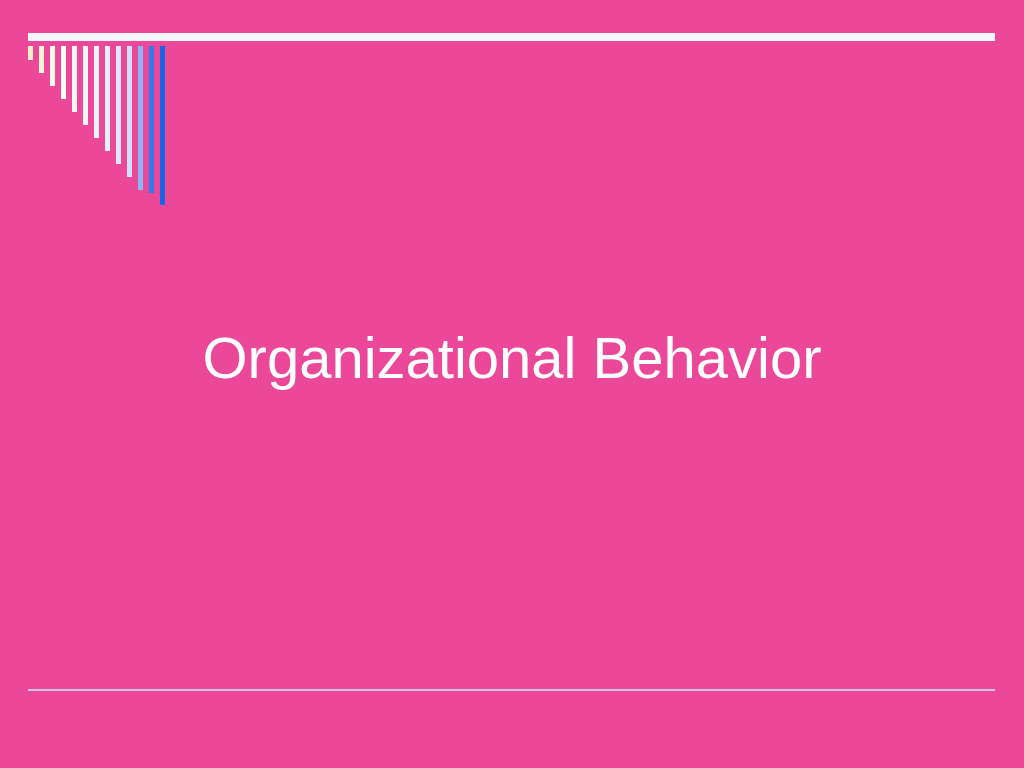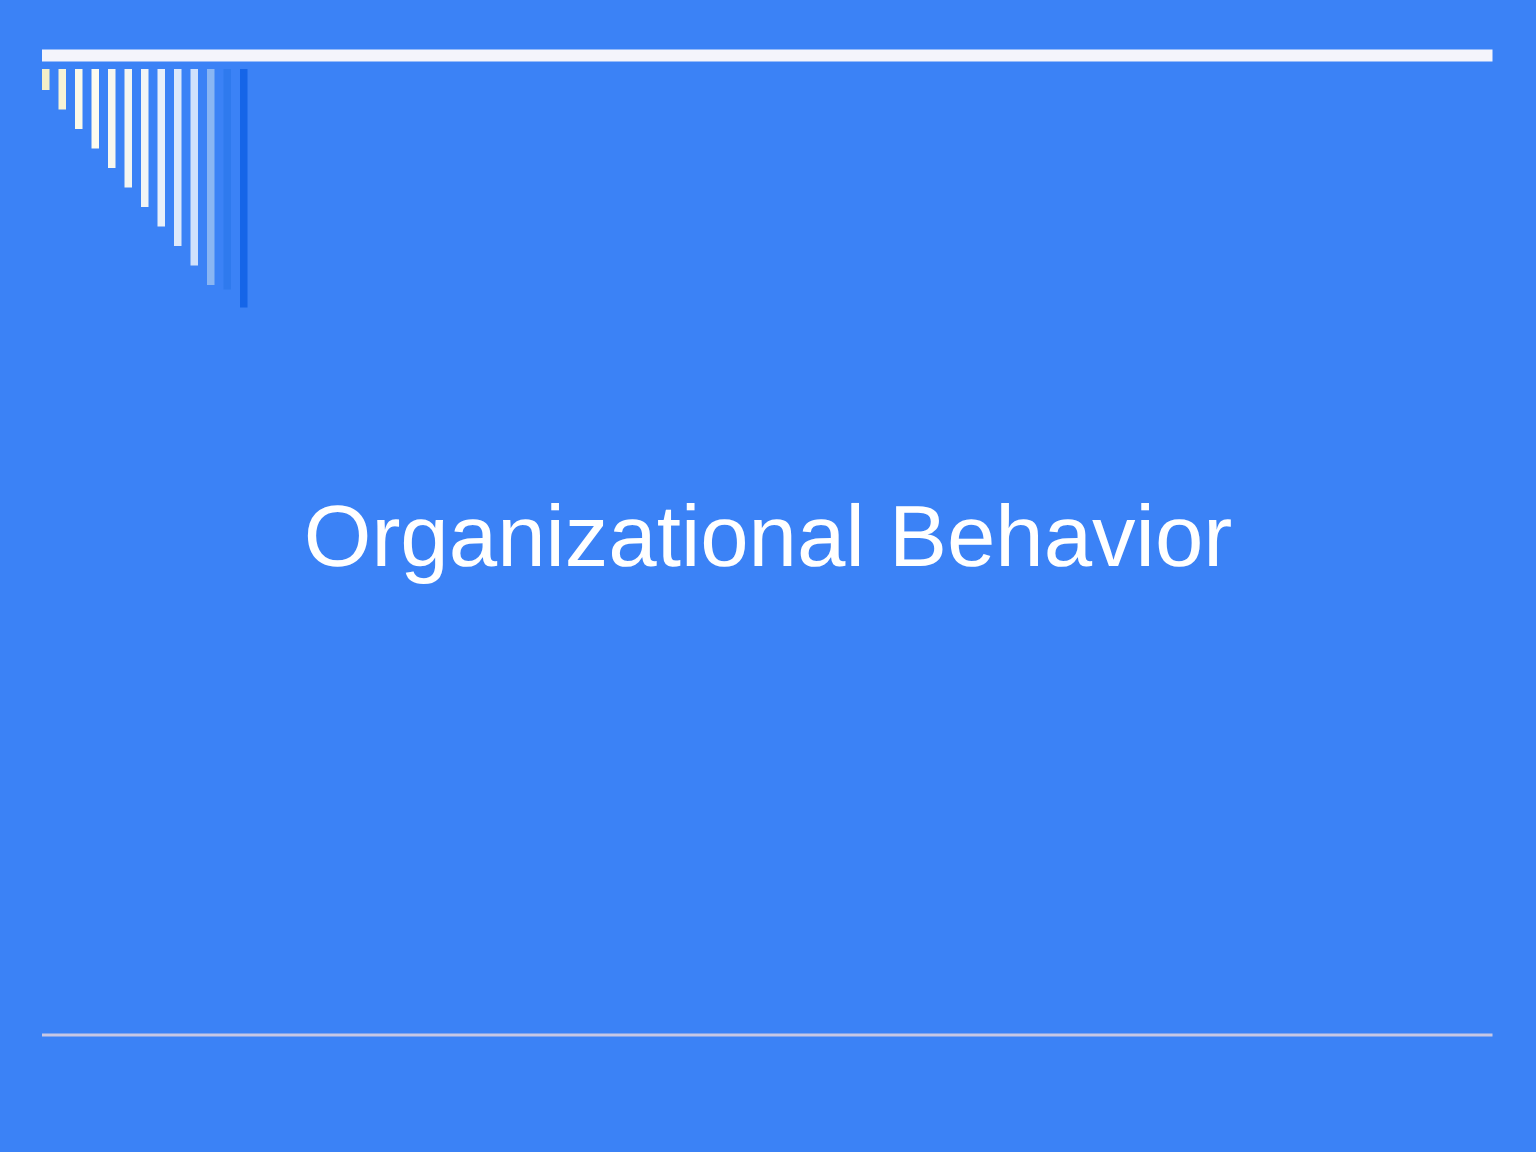--- a/index.html
+++ b/index.html
@@ -75,21 +75,21 @@
     left: 28px;
     top: 689px;
     width: 967px;
     height: 2px;
     background: #c7c7e4;
   }
 </style>
 </head>
 <body>
 
-<div id="slide" style="background: #3b82f6;">
+<div id="slide" style="background: #ec4899;">
 
   <div id="top-rule" style="background: rgb(244, 244, 251);"></div>
 
   <div id="bar-motif">
       <div class="motif-bar" style="left: 0px; width: 5px; height: 14px; background: rgb(243, 239, 200);"></div>
       <div class="motif-bar" style="left: 11px; width: 5px; height: 27px; background: rgb(247, 244, 214);"></div>
       <div class="motif-bar" style="left: 22px; width: 5px; height: 40px; background: rgb(251, 250, 233);"></div>
       <div class="motif-bar" style="left: 33px; width: 5px; height: 53px; background: rgb(253, 252, 240);"></div>
       <div class="motif-bar" style="left: 44px; width: 5px; height: 66px; background: rgb(247, 247, 239);"></div>
       <div class="motif-bar" style="left: 55px; width: 5px; height: 79px; background: rgb(244, 246, 242);"></div>

